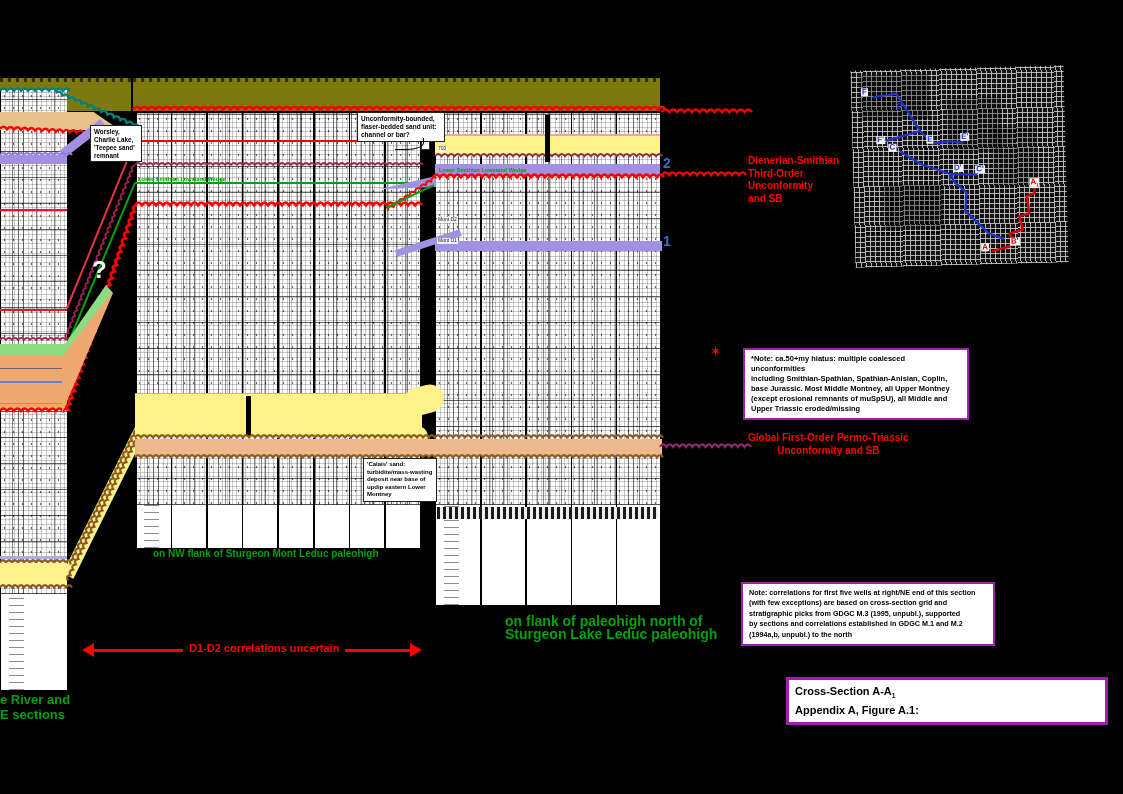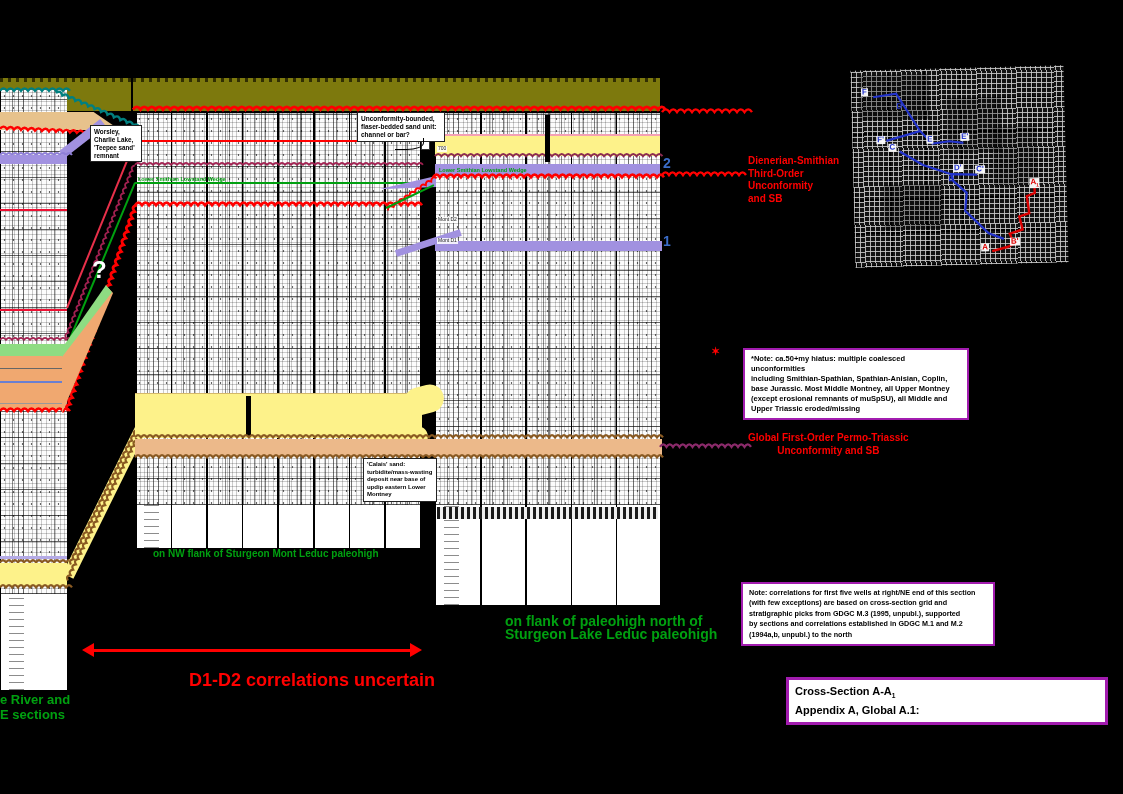--- a/index.html
+++ b/index.html
@@ -263,33 +263,33 @@
   <div class="abs redtxt pre" style="left:748px;top:432px;font-size:10px;line-height:12.5px;text-align:center;">Global First-Order Permo-Triassic
 Unconformity and SB</div>
   <div class="abs noteb pre" style="left:741px;top:582px;width:238px;font-size:7.2px;line-height:10.4px;">Note: correlations for first five wells at right/NE end of this section
 (with few exceptions) are based on cross-section grid and
 stratigraphic picks from GDGC M.3 (1995, unpubl.), supported
 by sections and correlations established in GDGC M.1 and M.2
 (1994a,b, unpubl.) to the north</div>
 
   <div class="abs noteb" style="left:786px;top:677px;width:304px;font-size:11px;line-height:15px;border-width:3px;">
     <div><span>Cross-Section A-A</span><sub>1</sub></div>
-    <div>Appendix A, Global A.1:</div>
+    <div>Appendix A, Figure A.1:</div>
   </div>
 
   <div class="abs greentxt" style="left:153px;top:548px;font-size:10px;">on NW flank of Sturgeon Mont Leduc paleohigh</div>
   <div class="abs greentxt pre" style="left:473px;top:615px;font-size:14px;line-height:13px;margin-left:32px;">on flank of paleohigh north of
 Sturgeon Lake Leduc paleohigh</div>
   <div class="abs greentxt pre" style="left:0;top:692px;font-size:13px;line-height:15px;">e River and
 E sections</div>
 
   <div class="abs" style="left:93px;top:649px;width:320px;height:3px;background:#f00;"></div>
   <div class="abs arrowhead" style="left:82px;top:643px;border-right:12px solid #f00;"></div>
   <div class="abs arrowhead" style="left:410px;top:643px;border-left:12px solid #f00;"></div>
-  <div class="abs redtxt" style="left:183px;top:642px;font-size:18px;background:#000;padding:0 6px;margin-top:28px;">D1-D2 correlations uncertain</div>
+  <div class="abs redtxt" style="left:183px;top:642px;font-size:11px;background:#000;padding:0 6px;">D1-D2 correlations uncertain</div>
 
   <div class="abs map" style="left:853px;top:68px;width:213px;height:197px;transform:rotate(-1.5deg);">
     <div class="abs" style="left:8px;top:5px;width:70px;height:45px;background:rgba(0,0,0,.3);"></div>
     <div class="abs" style="left:95px;top:30px;width:55px;height:55px;background:rgba(0,0,0,.25);"></div>
     <div class="abs" style="left:30px;top:115px;width:60px;height:45px;background:rgba(0,0,0,.3);"></div>
     <div class="abs" style="left:140px;top:60px;width:45px;height:60px;background:rgba(0,0,0,.22);"></div>
     <svg width="213" height="197" viewBox="0 0 213 197" style="position:absolute;left:0;top:0;">
       <path fill="none" stroke="#2233cc" stroke-width="2.2" d="M22 27 L45 24 L68 62 L34 71 M68 62 L80 75 L97 73 L111 75 M47 82 L70 96 L98 106 L124 107 M98 106 L100 113 L113 125 L111 143 L120 152 L134 166 L149 172"></path>
       <path fill="none" stroke="#dd0000" stroke-width="2.4" d="M137 184 L153 180 L159 177 L155 167 L168 163 L165 150 L175 147 L173 130 L181 127 L181 121"></path>
     </svg>

